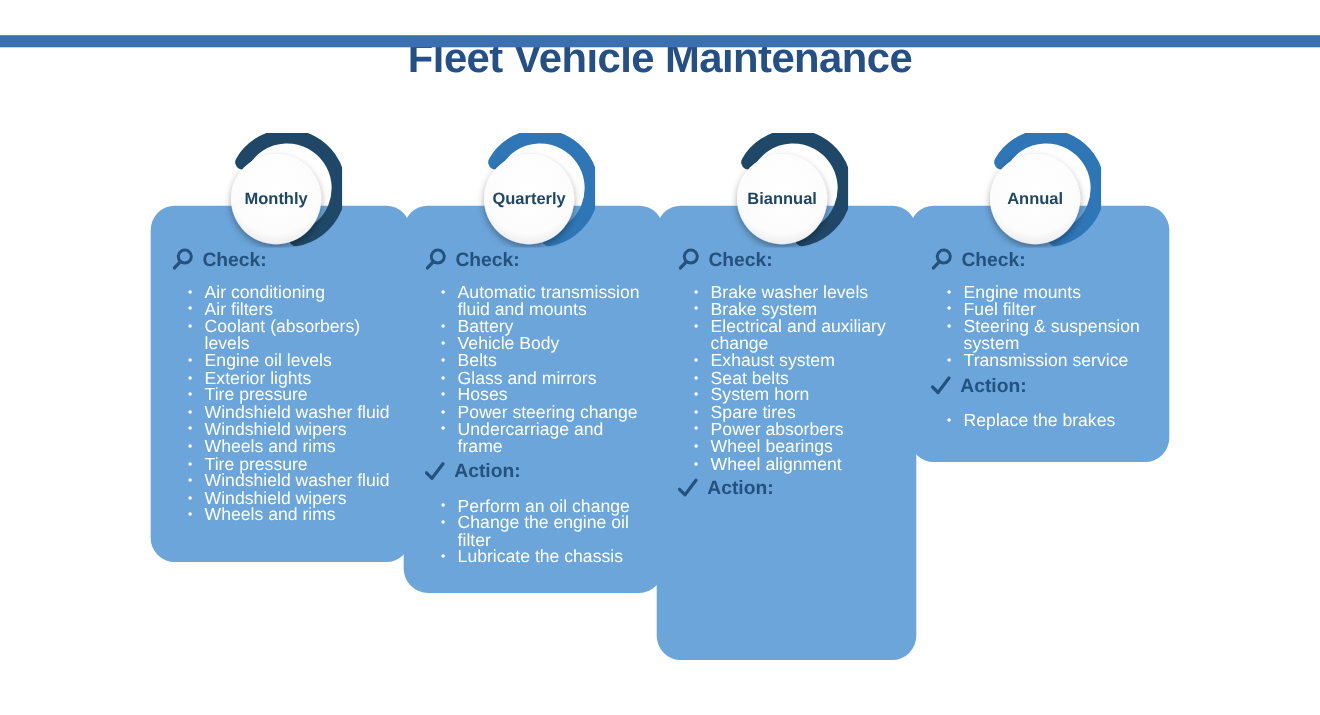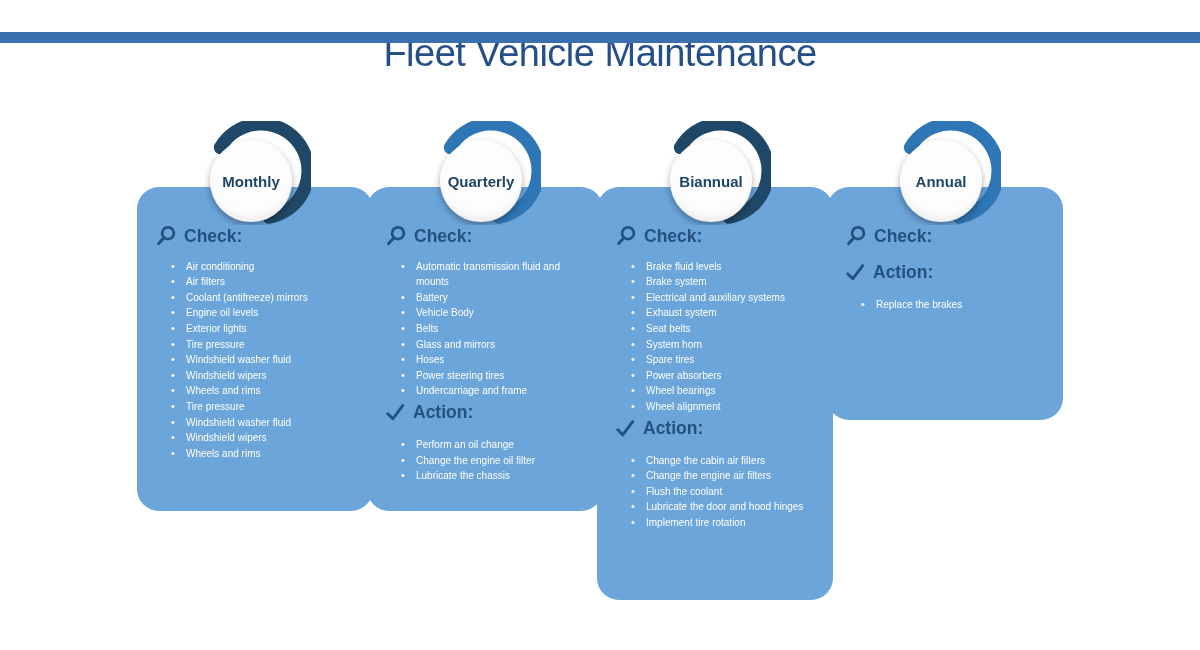--- a/index.html
+++ b/index.html
@@ -9,21 +9,21 @@
     font-family:"Liberation Sans", sans-serif;
     overflow:hidden;
   }
   .page{position:relative;width:1200px;height:650px;}
   .bar{position:absolute;left:0;right:0;background:var(--accent_bar,#3a6fb0);}
   .bar.top{top:0;height:11px;}
   h1.title{
     margin:32px 0 0 0;
     text-align:center;
     font-size:38px;
-    font-weight:normal;
+    font-weight:bold;
     letter-spacing:-0.5px;
     color:var(--title_text,#254f87);
     line-height:1.15;
   }
   .columns{
     display:flex;
     justify-content:center;
     align-items:flex-start;
     gap:10px;
     margin-top:45px;
@@ -76,21 +76,21 @@
   .h-icon{flex:0 0 auto;}
   ul.list{
     margin:0;
     padding:0 0 0 14px;
     list-style:none;
   }
   ul.list li{
     position:relative;
     padding-left:17px;
     color:var(--list_text,#ffffff);
-    font-size:10px;
+    font-size:16px;
     line-height:15.6px;
   }
   ul.list li::before{
     content:"\2022";
     position:absolute;
     left:2px;top:0;
     font-size:11px;
   }
 </style>
 </head>
@@ -114,21 +114,21 @@
       <div class="heading check-heading">
         <svg class="h-icon" width="21" height="22" viewBox="0 0 21 22" fill="none" stroke="currentColor">
           <circle cx="13" cy="8.2" r="5.9" stroke-width="2.7"></circle>
           <line x1="8.6" y1="13.2" x2="3.6" y2="18.6" stroke-width="3" stroke-linecap="round"></line>
         </svg>
         <span class="h-text">Check:</span>
       </div>
       <ul class="list check-list">
             <li>Air conditioning</li>
             <li>Air filters</li>
-            <li>Coolant (antifreeze) mirrors</li>
+            <li>Coolant (absorbers) levels</li>
             <li>Engine oil levels</li>
             <li>Exterior lights</li>
             <li>Tire pressure</li>
             <li>Windshield washer fluid</li>
             <li>Windshield wipers</li>
             <li>Wheels and rims</li>
             <li>Tire pressure</li>
             <li>Windshield washer fluid</li>
             <li>Windshield wipers</li>
             <li>Wheels and rims</li>
@@ -153,21 +153,21 @@
         </svg>
         <span class="h-text">Check:</span>
       </div>
       <ul class="list check-list">
             <li>Automatic transmission fluid and mounts</li>
             <li>Battery</li>
             <li>Vehicle Body</li>
             <li>Belts</li>
             <li>Glass and mirrors</li>
             <li>Hoses</li>
-            <li>Power steering tires</li>
+            <li>Power steering change</li>
             <li>Undercarriage and frame</li>
           </ul>
       <div class="action-section">
         <div class="heading action-heading">
           <svg class="h-icon" width="20" height="20" viewBox="0 0 22 22" fill="none" stroke="currentColor">
             <path d="M3 13 L8.5 18.5 L19.5 4" stroke-width="3.2" stroke-linecap="round" stroke-linejoin="round"></path>
           </svg>
           <span class="h-text">Action:</span>
         </div>
         <ul class="list action-list">
@@ -189,65 +189,64 @@
     </div>
     <div class="card">
       <div class="heading check-heading">
         <svg class="h-icon" width="21" height="22" viewBox="0 0 21 22" fill="none" stroke="currentColor">
           <circle cx="13" cy="8.2" r="5.9" stroke-width="2.7"></circle>
           <line x1="8.6" y1="13.2" x2="3.6" y2="18.6" stroke-width="3" stroke-linecap="round"></line>
         </svg>
         <span class="h-text">Check:</span>
       </div>
       <ul class="list check-list">
-            <li>Brake fluid levels</li>
+            <li>Brake washer levels</li>
             <li>Brake system</li>
-            <li>Electrical and auxiliary systems</li>
+            <li>Electrical and auxiliary change</li>
             <li>Exhaust system</li>
             <li>Seat belts</li>
             <li>System horn</li>
             <li>Spare tires</li>
             <li>Power absorbers</li>
             <li>Wheel bearings</li>
             <li>Wheel alignment</li>
           </ul>
       <div class="action-section">
         <div class="heading action-heading">
           <svg class="h-icon" width="20" height="20" viewBox="0 0 22 22" fill="none" stroke="currentColor">
             <path d="M3 13 L8.5 18.5 L19.5 4" stroke-width="3.2" stroke-linecap="round" stroke-linejoin="round"></path>
           </svg>
           <span class="h-text">Action:</span>
         </div>
-        <ul class="list action-list">
-              <li>Change the cabin air filters</li>
-              <li>Change the engine air filters</li>
-              <li>Flush the coolant</li>
-              <li>Lubricate the door and hood hinges</li>
-              <li>Implement tire rotation</li>
-            </ul>
       </div>
     </div>
   </div>
 
   <div class="column">
     <div class="badge">
       <svg width="112" height="104" viewBox="0 0 112 104">
         <path class="arc" d="M 21.3 26.5 A 47 47 0 1 1 70.2 96.3" fill="none" stroke-width="13" stroke-linecap="round" stroke="#2e76b6"></path>
         <circle cx="52" cy="60" r="41" fill="url(#circGrad)" filter="url(#circShadow)"></circle>
       </svg>
       <div class="badge-label">Annual</div>
     </div>
     <div class="card">
       <div class="heading check-heading">
         <svg class="h-icon" width="21" height="22" viewBox="0 0 21 22" fill="none" stroke="currentColor">
           <circle cx="13" cy="8.2" r="5.9" stroke-width="2.7"></circle>
           <line x1="8.6" y1="13.2" x2="3.6" y2="18.6" stroke-width="3" stroke-linecap="round"></line>
         </svg>
         <span class="h-text">Check:</span>
       </div>
+      <ul class="list check-list">
+            <li>Engine mounts</li>
+            <li>Fuel filter</li>
+            <li>Steering &amp; suspension system</li>
+            <li>Transmission service</li>
+          </ul>
       <div class="action-section">
         <div class="heading action-heading">
           <svg class="h-icon" width="20" height="20" viewBox="0 0 22 22" fill="none" stroke="currentColor">
             <path d="M3 13 L8.5 18.5 L19.5 4" stroke-width="3.2" stroke-linecap="round" stroke-linejoin="round"></path>
           </svg>
           <span class="h-text">Action:</span>
         </div>
         <ul class="list action-list">
               <li>Replace the brakes</li>
             </ul>

